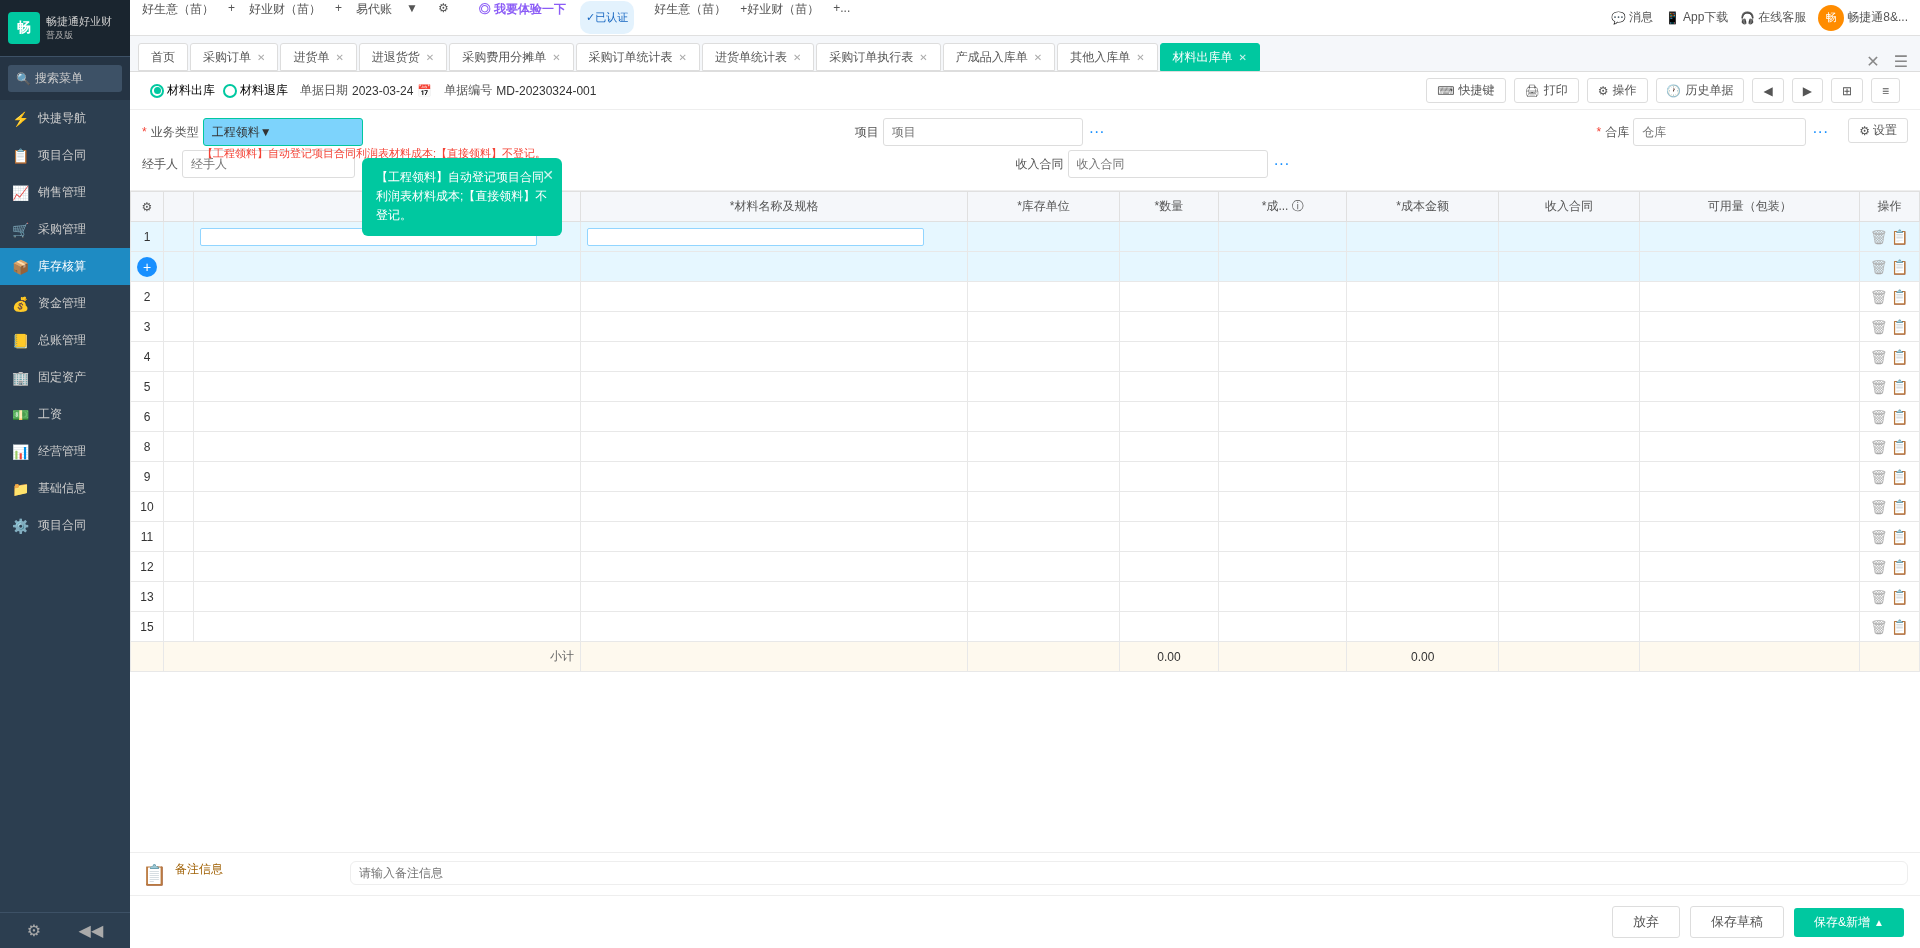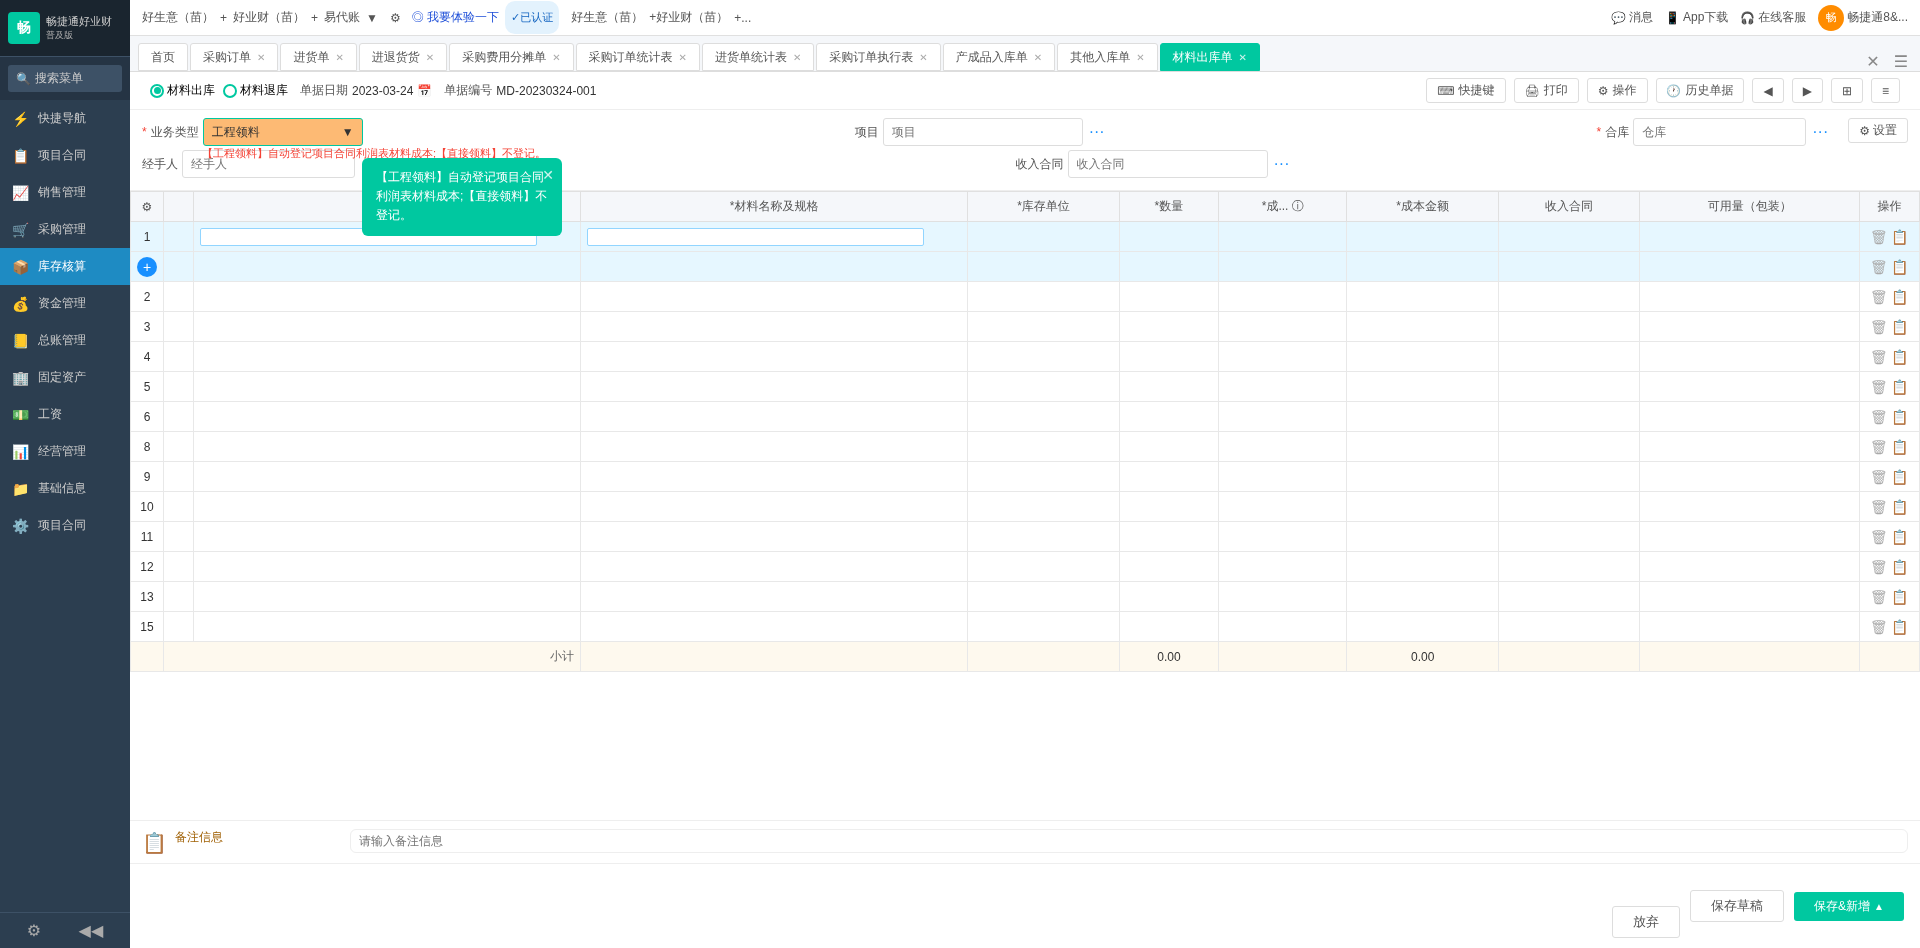--- a/index.html
+++ b/index.html
@@ -33,21 +33,21 @@
     }
     .sidebar-bottom-btn { background: none; border: none; color: #aaa; cursor: pointer; font-size: 16px; }
 
     
     .main { flex: 1; display: flex; flex-direction: column; height: 948px; overflow: hidden; }
 
     
     .topbar {
       height: 36px; background: #fff; border-bottom: 1px solid #e0e0e0; display: flex; align-items: center; justify-content: space-between; padding: 0 12px;
     }
-    .topbar-left { display: flex; align-items: center; gap: 6px; font-size: 12px; color: #555; }
+    .topbar-left { display: flex; align-items: flex-start; gap: 14px; font-size: 12px; color: #555; }
     .topbar-tag { background: #e8f5e9; color: #2e7d32; padding: 9px 6px; border-radius: 10px; font-size: 11px; }
     .topbar-tag.blue { background: #e3f2fd; color: #1565c0; }
     .topbar-right { display: flex; align-items: center; gap: 12px; font-size: 12px; color: #555; }
     .topbar-right-item { display: flex; align-items: center; gap: 3px; cursor: pointer; }
     .user-avatar { width: 26px; height: 26px; border-radius: 50%; background: #ff8c00; display: flex; align-items: center; justify-content: center; color: #fff; font-size: 11px; }
 
     
     .tabbar {
       height: 36px; background: #f5f7fa; border-bottom: 1px solid #ddd; display: flex; align-items: flex-end; padding: 0 8px; overflow-x: auto; gap: 2px;
     }
@@ -82,21 +82,21 @@
     .form-fields {
       padding: 8px 12px; background: #fff; border-bottom: 1px solid #eee;
     }
     .form-row { display: flex; align-items: flex-start; gap: 20px; margin-bottom: 4px; flex-wrap: wrap; }
     .form-group { display: flex; align-items: center; gap: 4px; position: relative; }
     .req { color: #f44336; }
     .form-input {
       height: 28px; border: 1px solid #ddd; border-radius: 3px; padding: 0 8px; min-width: 160px; background: #fff; font-size: 12px; color: #333;
     }
     .form-input-select {
-      height: 28px; border: 1px solid #ddd; border-radius: 3px; padding: 0 8px; min-width: 160px; background: #fdba74; font-size: 12px; color: #333; display: flex; align-items: center; justify-content: space-between; cursor: pointer;
+      height: 28px; border: 1px solid #ddd; border-radius: 3px; padding: 0 8px; min-width: 160px; background: #7dd3fc; font-size: 12px; color: #333; display: flex; align-items: center; justify-content: flex-start; cursor: pointer;
     }
     .form-input-select.filled { border-color: #00c8a0; }
     .form-dots { color: #1890ff; font-size: 16px; line-height: 1; cursor: pointer; margin-left: 2px; }
     .tooltip-hint {
       color: #f44336; font-size: 11px; position: absolute; top: 28px; left: 60px; white-space: nowrap; z-index: 10;
     }
     .green-tooltip {
       position: absolute; top: 0; left: 320px; background: #00c8a0; color: #fff; padding: 10px 14px; border-radius: 6px; z-index: 100; width: 200px; font-size: 12px; line-height: 1.6;
     }
     .green-tooltip-close { position: absolute; top: 6px; right: 8px; cursor: pointer; color: rgba(255,255,255,0.8); font-size: 14px; }
@@ -124,21 +124,21 @@
     .footer-note {
       padding: 8px 12px; background: #fff; border-top: 1px solid #eee; display: flex; align-items: flex-start; gap: 8px;
     }
     .note-icon { color: #00c8a0; font-size: 20px; margin-top: 2px; }
     .note-input { flex: 1; border: none; outline: none; color: #aaa; font-size: 12px; padding: 4px 0; }
 
     
     .bottom-bar {
       padding: 10px 16px; background: #fff; border-top: 1px solid #eee; display: flex; justify-content: flex-end; gap: 10px; align-items: center;
     }
-    .btn-discard { padding: 6px 20px; border: 1px solid #ddd; border-radius: 3px; background: #fff; cursor: pointer; color: #555; font-size: 13px; margin-top: 32px; }
+    .btn-discard { padding: 6px 20px; border: 1px solid #ddd; border-radius: 3px; background: #fff; cursor: pointer; color: #555; font-size: 13px; }
     .btn-draft { padding: 6px 20px; border: 1px solid #ddd; border-radius: 3px; background: #fff; cursor: pointer; color: #555; font-size: 13px; }
     .btn-save { padding: 6px 20px; border-radius: 3px; background: #00c8a0; color: #fff; border: none; cursor: pointer; font-size: 13px; display: flex; align-items: center; gap: 4px; }
     .btn-save-chevron { font-size: 10px; }
 
     
     ::-webkit-scrollbar { width: 6px; height: 6px; }
     ::-webkit-scrollbar-track { background: #f0f0f0; }
     ::-webkit-scrollbar-thumb { background: #ccc; border-radius: 3px; }
 
     
@@ -224,21 +224,21 @@
 
   <div class="topbar">
     <div class="topbar-left">
       <span style="color:#555;">好生意（苗）</span>
       <span>+</span>
       <span style="color:#555;">好业财（苗）</span>
       <span>+</span>
       <span style="color:#555;">易代账</span>
       <span style="cursor:pointer;">▼</span>
       <span style="cursor:pointer; margin-left:6px;">⚙</span>
-      <span style="cursor:pointer; margin-left:5px; color:#1d4ed8;">◎ 我要体验一下</span>
+      <span style="cursor:pointer; margin-left:16px; color:#8b5cf6;font-weight:bold;">◎ 我要体验一下</span>
       <span class="topbar-tag blue">✓已认证</span>
       <span style="color:#555; margin-left:6px;">好生意（苗）</span>
       <span style="color:#555;">+好业财（苗）</span>
       <span style="color:#555;">+...</span>
     </div>
     <div class="topbar-right">
       <div class="topbar-right-item">
         <span>💬</span>
         <span>消息</span>
       </div>

